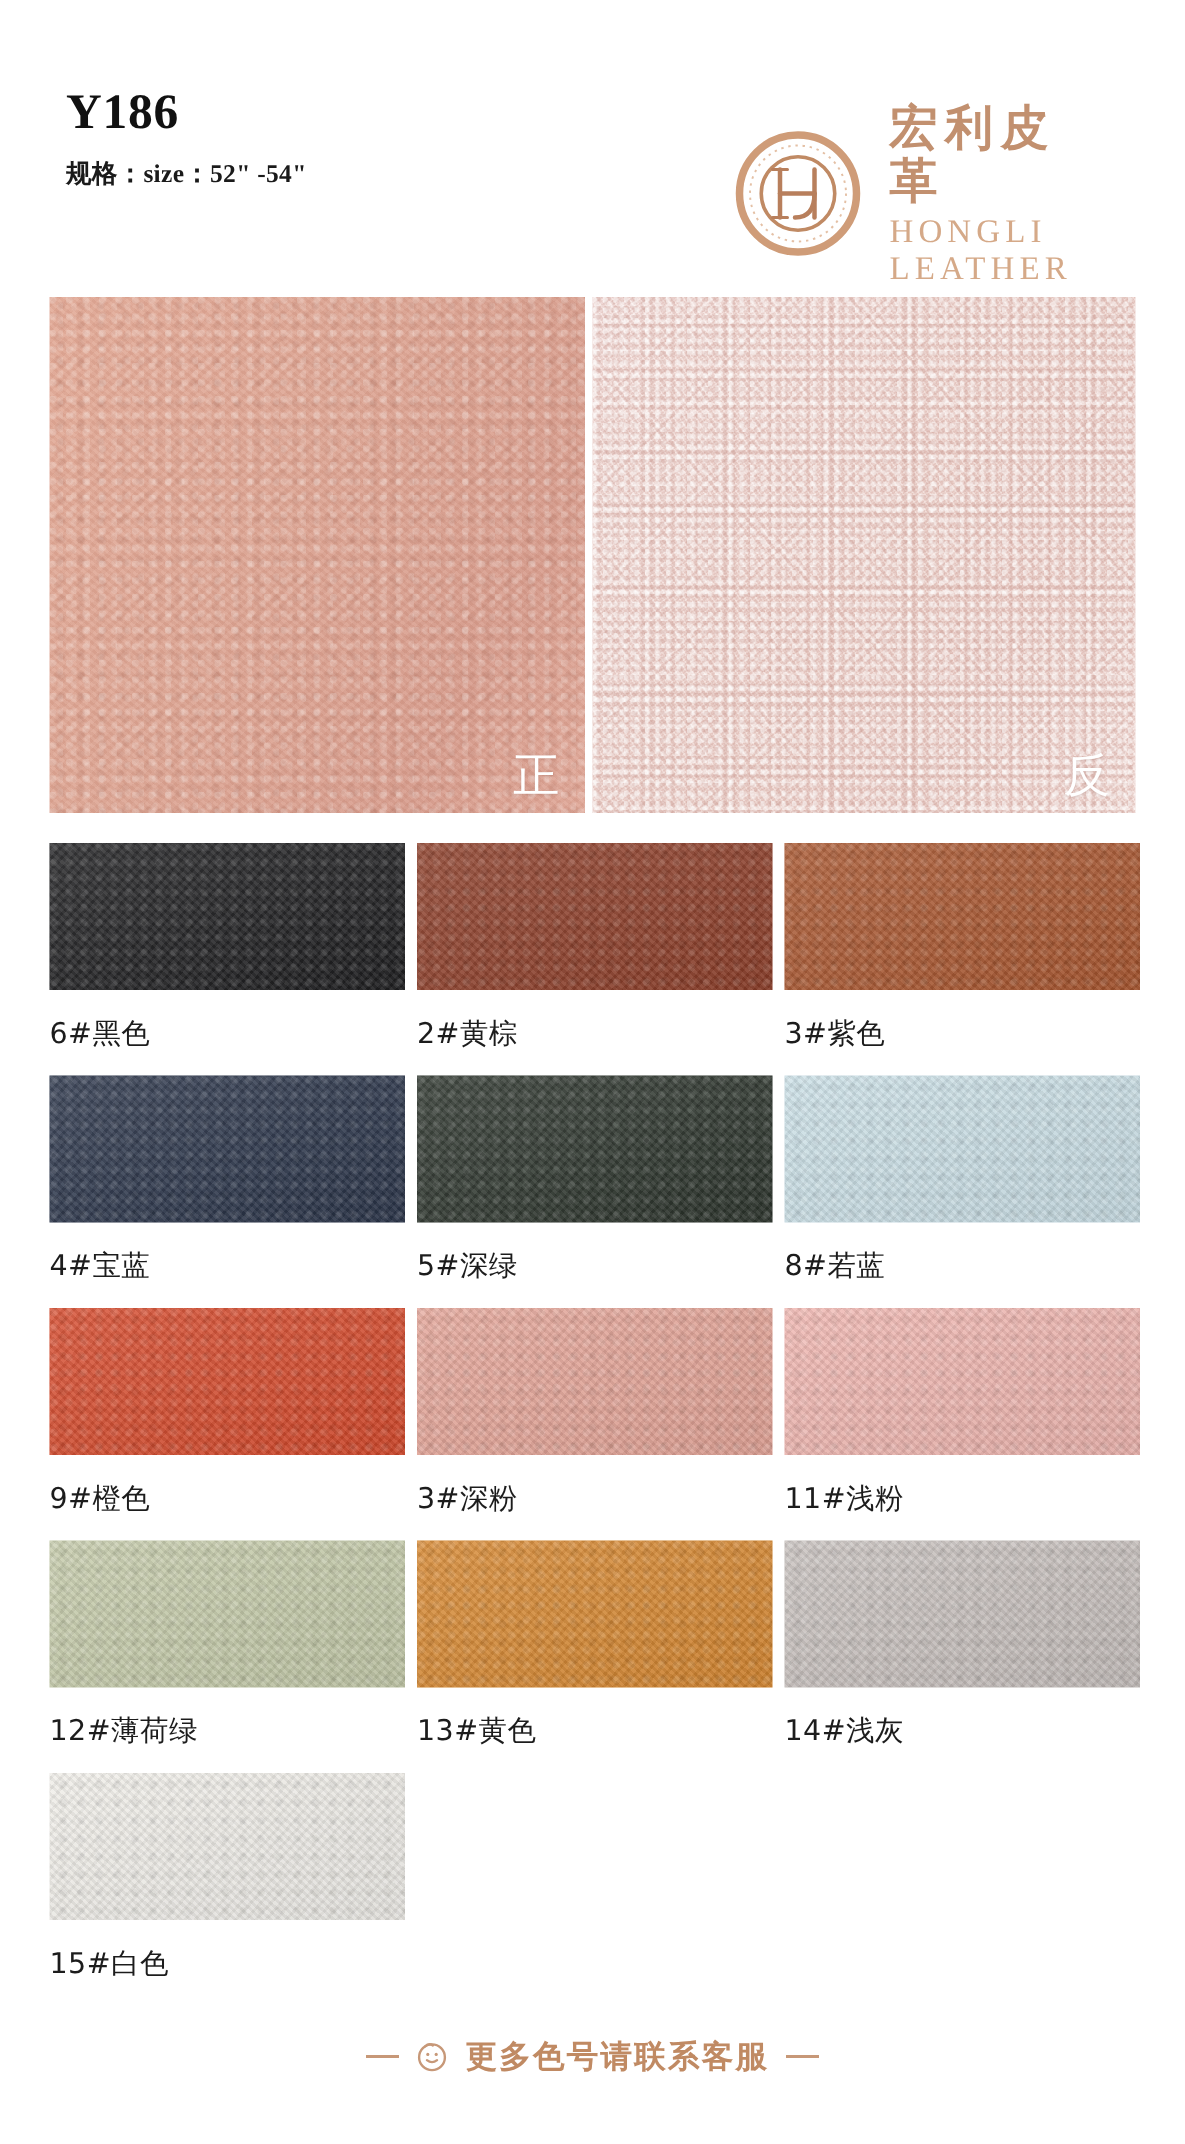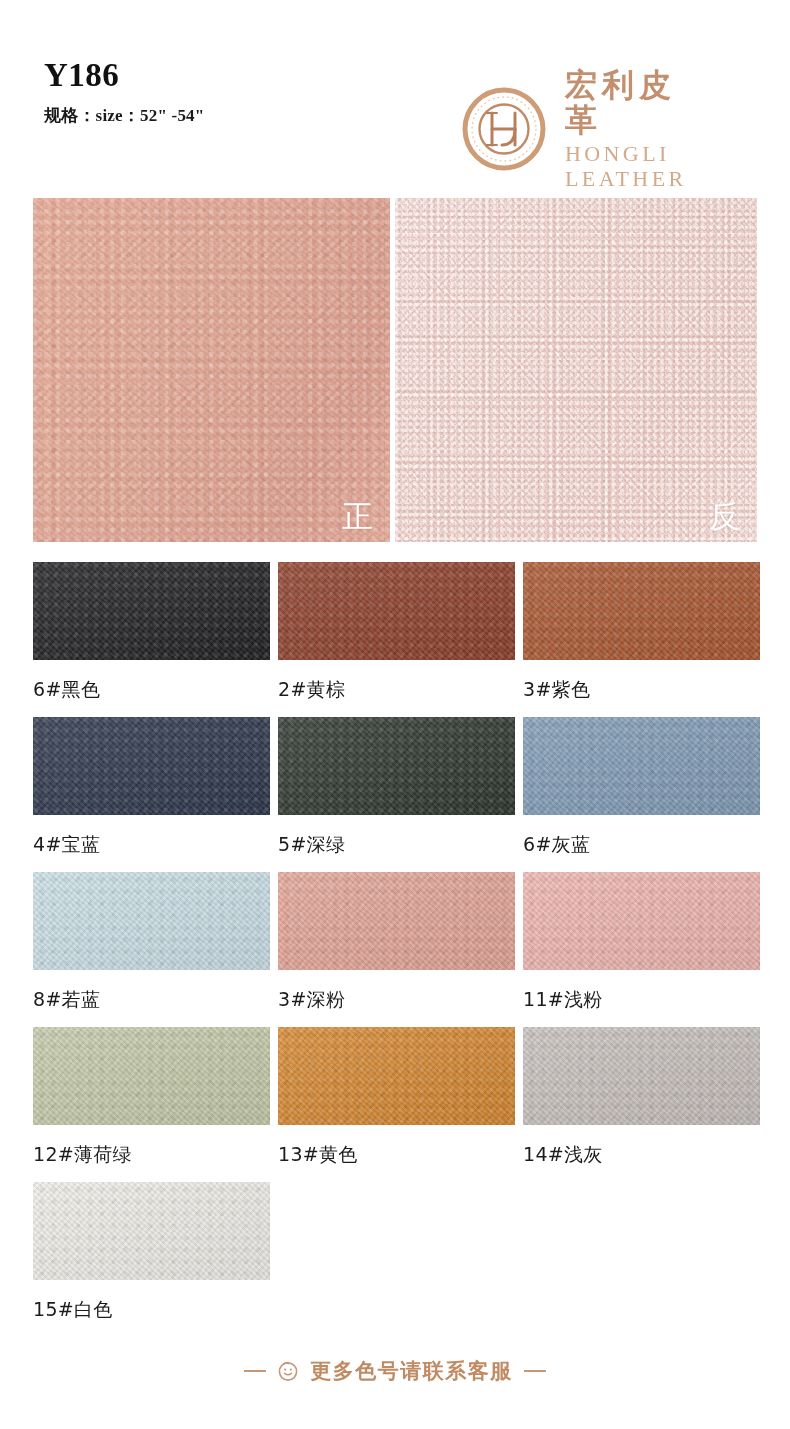--- a/index.html
+++ b/index.html
@@ -40,21 +40,21 @@
     font-size: 17px;
     color: #1a1a1a;
     margin-top: 11px;
     letter-spacing: 0.2px;
     white-space: nowrap;
   }
 
   
   .logo-block {
     position: absolute;
-    left: 461px; top: 68px;
+    left: 489px; top: 68px;
     display: flex;
     align-items: center;
     gap: 18px;
     justify-content: space-between;
   }
   .logo-emblem {
     width: 86px; height: 86px;
     flex: 0 0 auto;
   }
   .logo-text { display: flex; flex-direction: column; gap: 4px; }
@@ -252,30 +252,30 @@
       </div>
       <div class="swatch-name">4#宝蓝</div>
     </div>
     <div class="swatch-cell">
       <div class="swatch-chip" style="background: rgb(44, 52, 44);">
         <div class="grain"></div>
       </div>
       <div class="swatch-name">5#深绿</div>
     </div>
     <div class="swatch-cell">
-      <div class="swatch-chip" style="background: rgb(127, 154, 181);">
-        <div class="grain"></div>
-      </div>
-      <div class="swatch-name">6#灰蓝</div>
-    </div>
-    <div class="swatch-cell">
       <div class="swatch-chip" style="background: rgb(201, 222, 229);">
         <div class="grain"></div>
       </div>
       <div class="swatch-name">8#若蓝</div>
+    </div>
+    <div class="swatch-cell">
+      <div class="swatch-chip" style="background: rgb(212, 72, 42);">
+        <div class="grain"></div>
+      </div>
+      <div class="swatch-name">9#橙色</div>
     </div>
     <div class="swatch-cell">
       <div class="swatch-chip" style="background: rgb(227, 163, 150);">
         <div class="grain"></div>
       </div>
       <div class="swatch-name">3#深粉</div>
     </div>
     <div class="swatch-cell">
       <div class="swatch-chip" style="background: rgb(238, 180, 174);">
         <div class="grain"></div>

